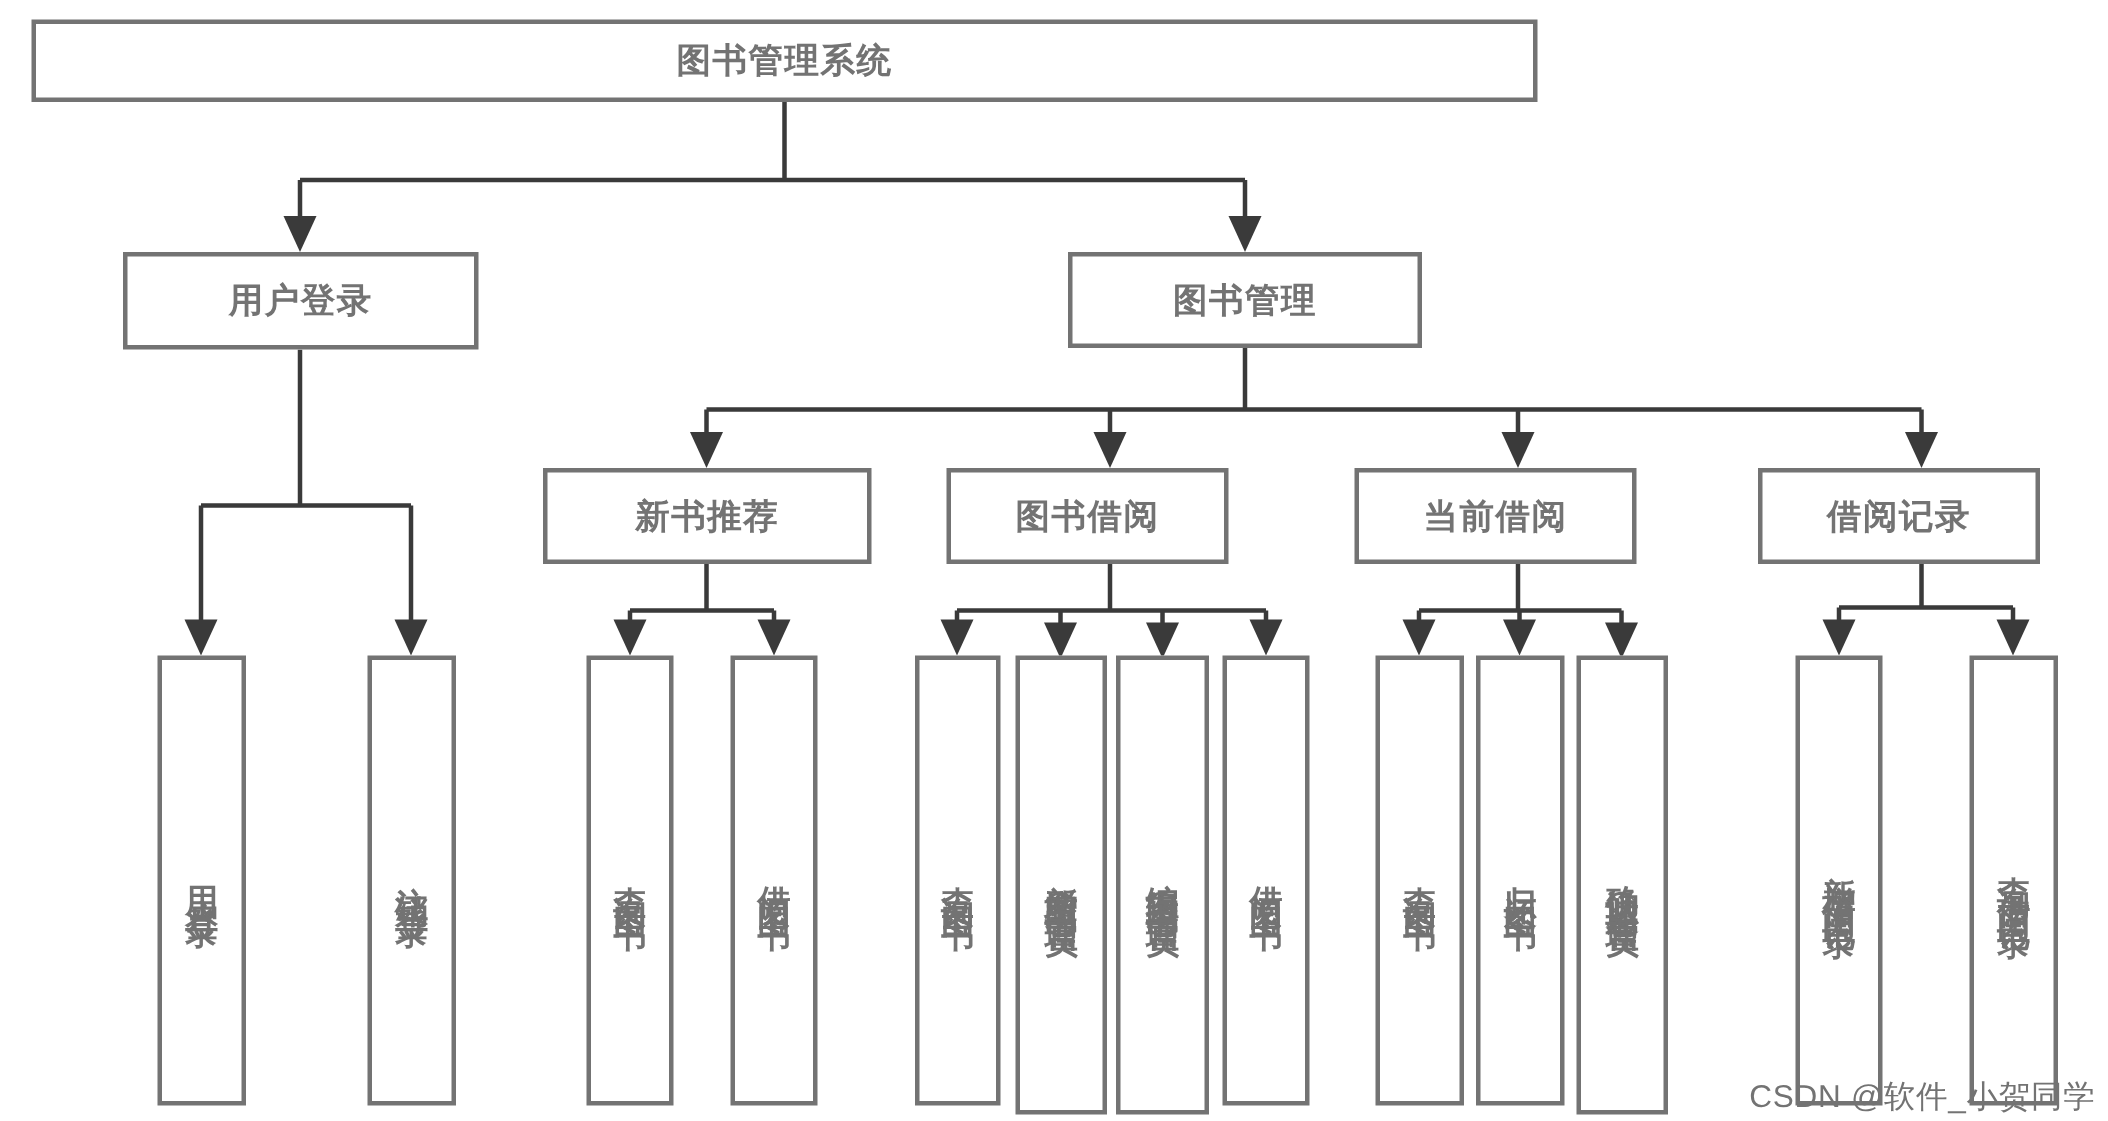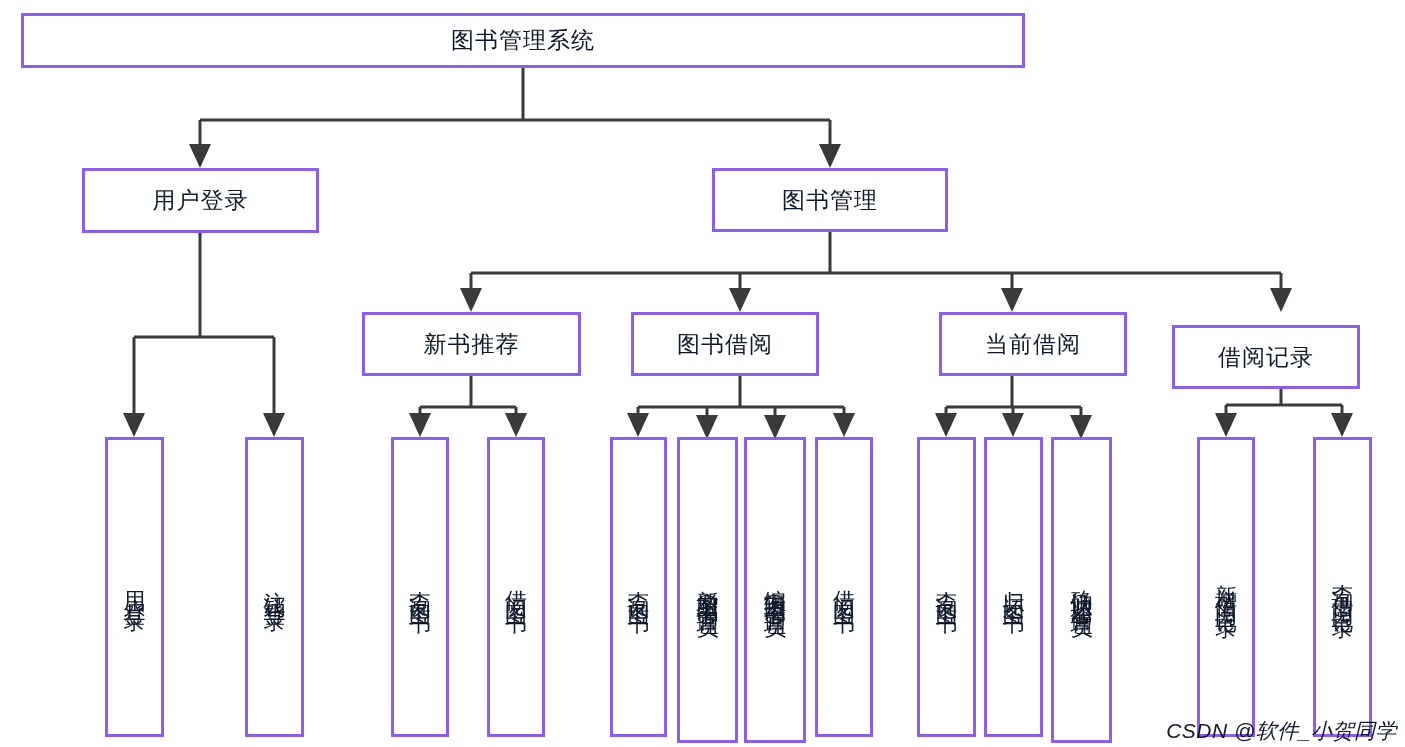--- a/index.html
+++ b/index.html
@@ -16,38 +16,39 @@
   }
   #connectors {
     position: absolute;
     left: 0; top: 0;
     width: 1405px; height: 747px;
     z-index: 1;
   }
   .box {
     position: absolute;
     box-sizing: border-box;
-    border: 3px solid #8b5cf6;
+    border: 3px solid #737373;
     background: #ffffff;
-    color: #0f172a;
+    color: #737373;
     display: flex;
     align-items: center;
     justify-content: center;
     z-index: 2;
     text-align: center;
+    font-weight: bold;
   }
   .h-box { font-size: 23px; letter-spacing: 1px; }
   .root-box   { left: 21px;  top: 13px;  width: 1004px; height: 55px; }
   .lvl2-login { left: 82px;  top: 168px; width: 237px;  height: 65px; }
   .lvl2-mgmt  { left: 712px; top: 168px; width: 236px;  height: 64px; }
   .lvl3 { top: 312px; height: 64px; width: 188px; }
   .lvl3-recommend { left: 362px; width: 219px; }
   .lvl3-borrow    { left: 631px; }
-  .lvl3-current   { left: 939px; }
-  .lvl3-records   { left: 1172px; margin-top: 13px; }
+  .lvl3-current   { left: 903px; }
+  .lvl3-records   { left: 1172px; }
   .leaf {
     top: 437px;
     width: 58px;
     height: 300px;
     font-size: 22px;
   }
   .leaf span {
     writing-mode: vertical-rl;
     text-orientation: mixed;
     letter-spacing: 7px;
@@ -66,25 +67,24 @@
   .leaf-c1 { left: 917px;  width: 59px; }
   .leaf-c2 { left: 984px;  width: 59px; }
   .leaf-c3 { left: 1051px; width: 61px; }
   .leaf-j1 { left: 1197px; }
   .leaf-j2 { left: 1313px; width: 59px; }
   #watermark {
     position: absolute;
     right: 8px;
     top: 717px;
     font-size: 21px;
-    color: #0f172a;
+    color: #737373;
     z-index: 5;
     white-space: nowrap;
     letter-spacing: 0.5px;
-    font-style: italic;
   }
 </style>
 </head>
 <body>
 
 <div id="stage">
 
   <svg id="connectors" viewBox="0 0 1405 747" xmlns="http://www.w3.org/2000/svg">
     <g stroke="#3a3a3a" stroke-width="3" fill="none">
 

